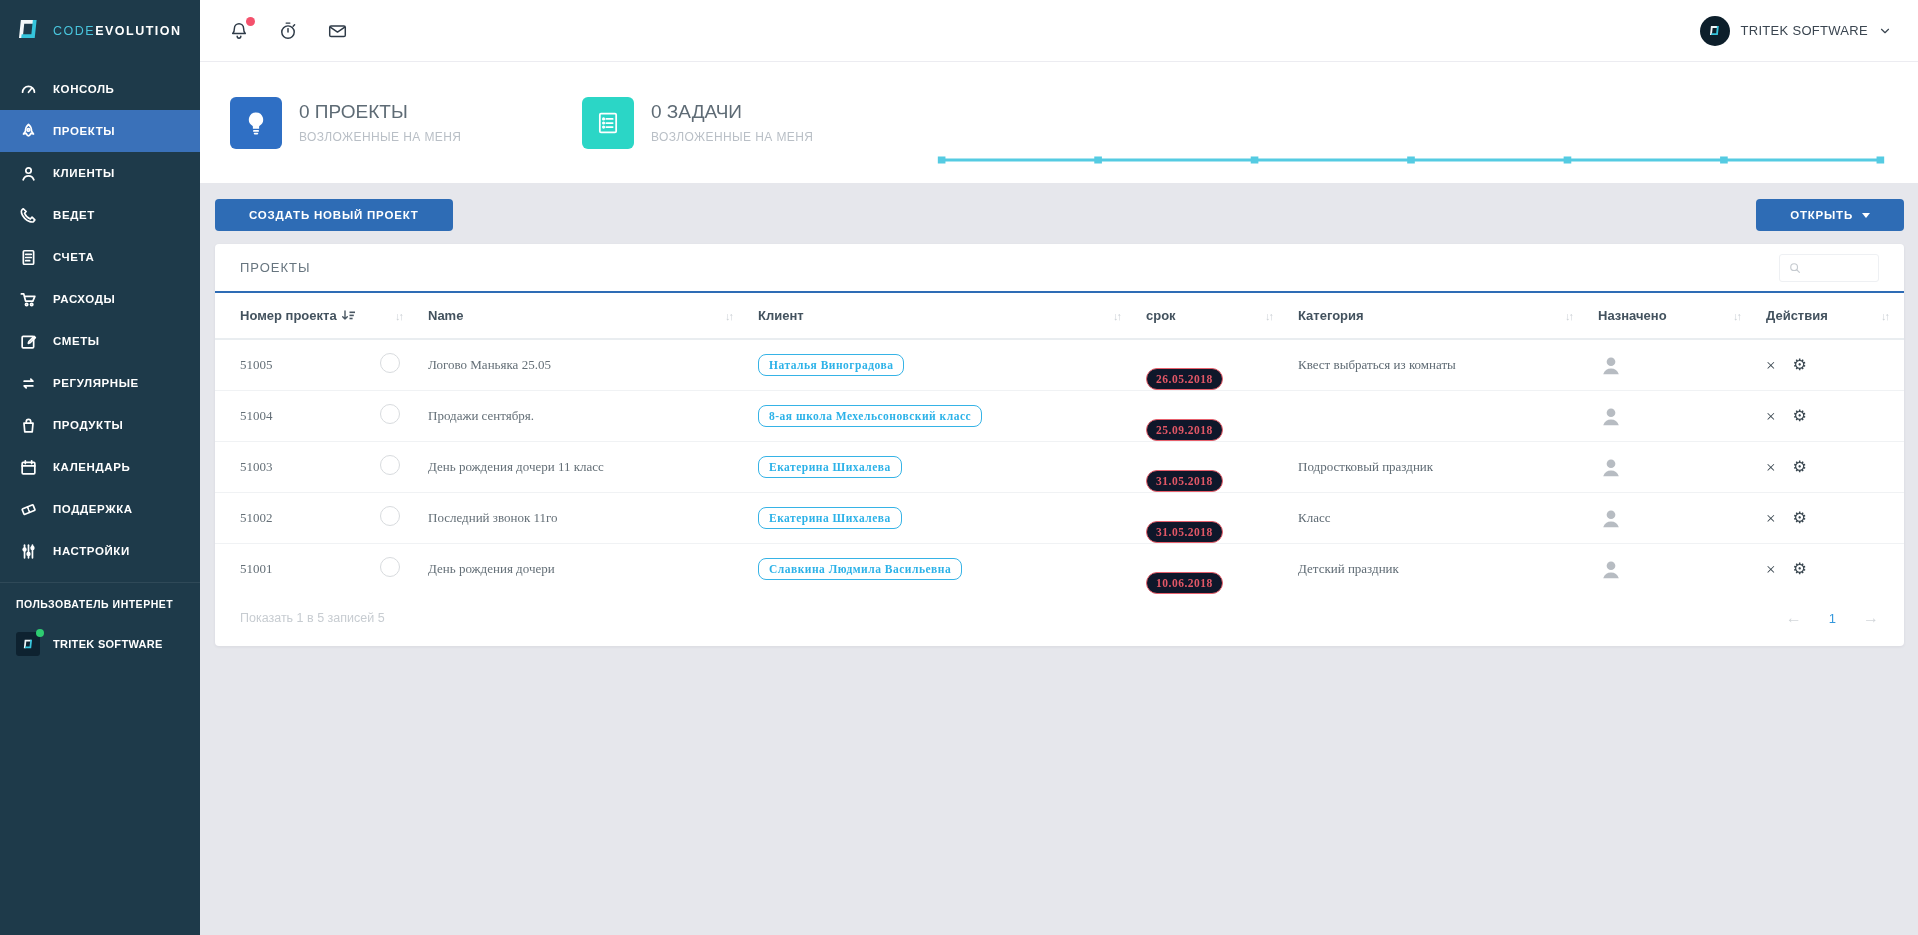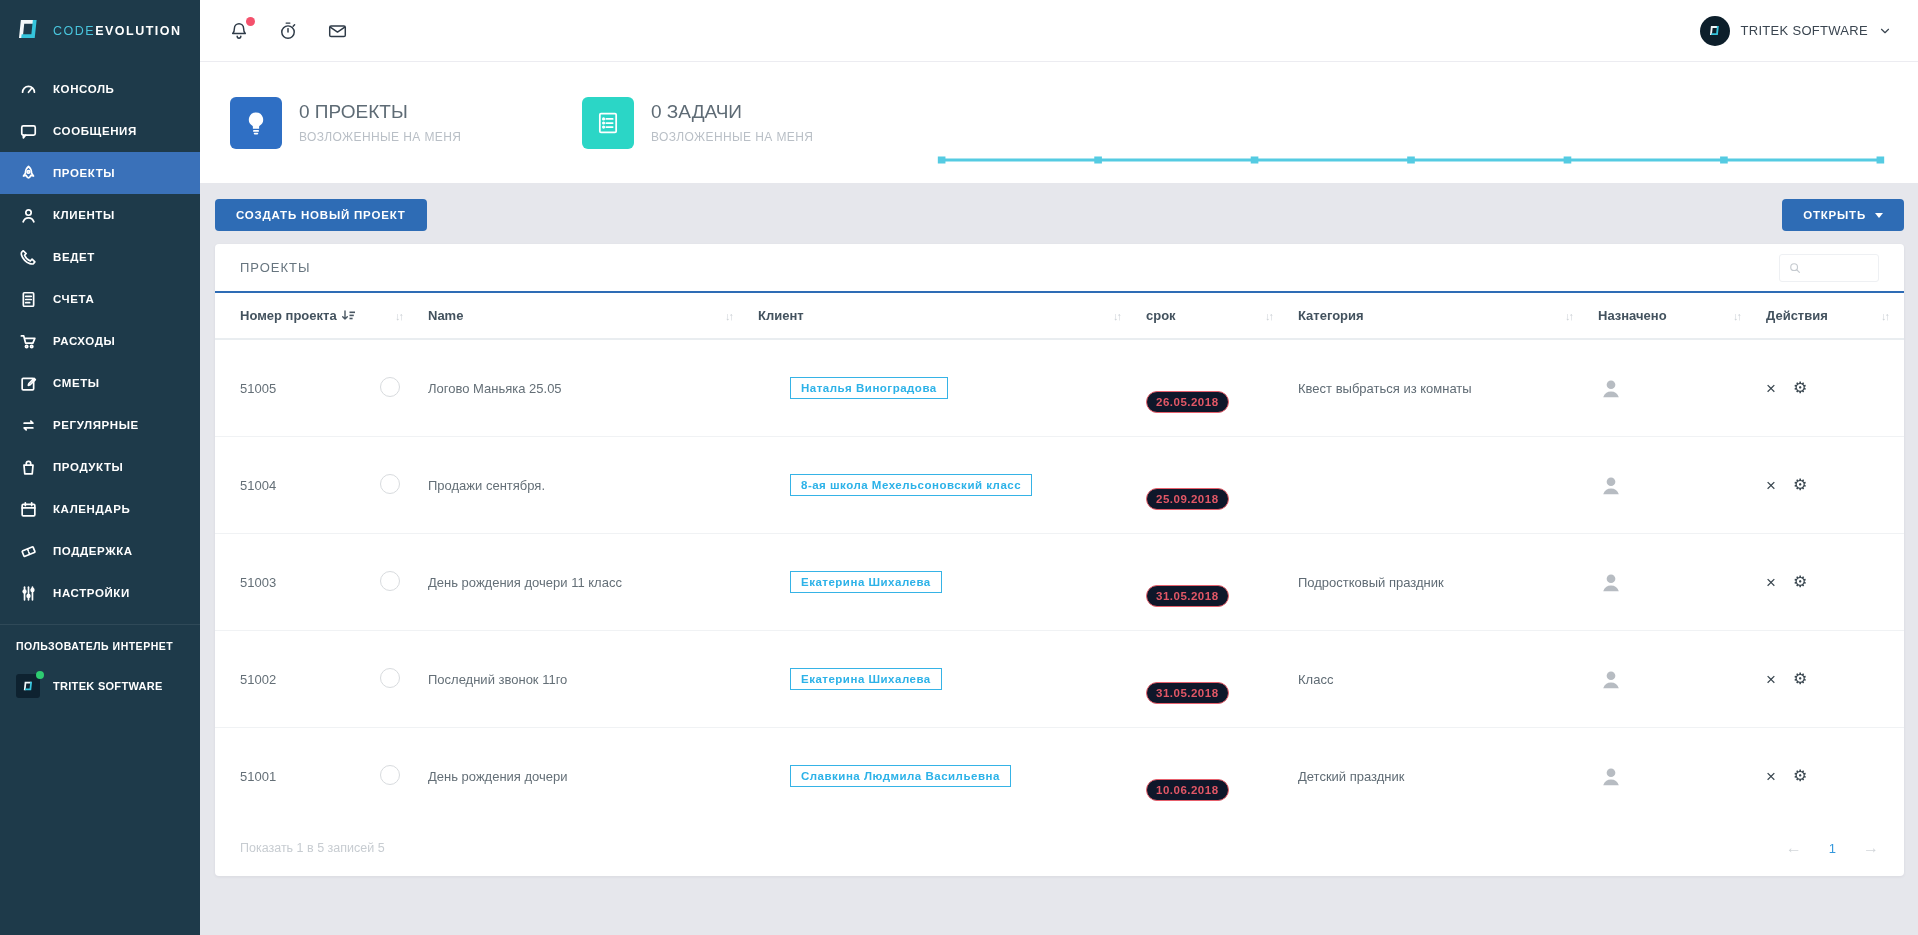--- a/index.html
+++ b/index.html
@@ -44,44 +44,44 @@
   .stat-card { display:flex; align-items:center; gap:17px; width:352px; }
   .stat-icon { width:52px; height:52px; border-radius:6px; display:flex; align-items:center; justify-content:center; flex-shrink:0; }
   .stat-line1 { font-size:19px; color:#5e6b75; }
   .stat-sub { font-size:12px; color:#b9bfc6; letter-spacing:.4px; margin-top:7px; }
   .sparkline { flex:1; margin-top:52px; height:40px; }
   .sparkline svg { width:100%; height:40px; display:block; }
 
   
   .content { padding:16px 14px 0 15px; }
   .actions-row { display:flex; justify-content:space-between; align-items:center; margin:0 0 13px 0; }
-  .btn { background:#2e6cb5; color:#fff; border:none; border-radius:4px; font-family:inherit; font-weight:700; font-size:11.5px; letter-spacing:.8px; padding:10px 21px; cursor:pointer; display:flex; align-items:center; }
+  .btn { background:#2e6cb5; color:#fff; border:none; border-radius:4px; font-family:inherit; font-weight:700; font-size:11.5px; letter-spacing:.8px; padding:10px 34px; cursor:pointer; display:flex; align-items:center; }
   .caret-down { display:inline-block; width:0; height:0; border-left:4px solid transparent; border-right:4px solid transparent; border-top:5px solid #fff; margin-left:9px; }
 
   .panel { background:#fff; border-radius:4px; box-shadow:0 1px 3px rgba(60,70,90,.08); }
   .panel-head { height:47px; display:flex; align-items:center; justify-content:space-between; padding:0 25px 0 25px; }
   .panel-title { font-size:13px; color:#67757f; letter-spacing:1px; }
   .search-box { width:100px; height:28px; border:1px solid #eef0f3; border-radius:3px; display:flex; align-items:center; padding:0 8px; gap:6px; background:#fff; }
   .search-box input { border:none; outline:none; width:100%; font-size:12px; font-family:inherit; color:#5f6b74; }
   .search-icon { color:#c6cbd0; display:flex; }
 
   .panel-body { border-top:2px solid #2e6cb5; }
   table { width:100%; border-collapse:collapse; table-layout:fixed; }
   th { text-align:left; padding:15px 10px; vertical-align:middle; }
   th:first-child, td:first-child { padding-left:25px; }
   .th-inner { display:flex; align-items:center; justify-content:space-between; }
   .th-label { font-size:13px; font-weight:700; color:#43525e; white-space:nowrap;text-align:center; }
   .sort { font-size:11px; color:#ccd1d6; letter-spacing:-2px; padding-right:6px; cursor:pointer; white-space:nowrap; }
   .sort-active { display:flex; align-items:center; color:#4a5763; cursor:pointer; padding-right:4px; }
   thead th { border-bottom:2px solid #e9edf0; }
-  tbody td { border-top:1px solid #f0f2f4; padding:23px 10px; font-size:13px; color:#646f77; vertical-align:middle; }
+  tbody td { border-top:1px solid #f0f2f4; padding:0 10px; font-size:13px; color:#646f77; vertical-align:middle;font-family:Liberation Serif, serif; }
   tbody tr:first-child td { border-top:none; }
 
   .status-circle { display:inline-block; width:20px; height:20px; border:1px solid #d8dbde; border-radius:50%; background:#fff; cursor:pointer; }
-  .chip { display:inline-block; border:1px solid #36b3e6; color:#2cb2e8; background:#fff; border-radius:0; padding:4px 10px; font-size:11.5px; font-weight:700; letter-spacing:.5px; cursor:pointer; white-space:nowrap;margin-left:32px; }
+  .chip { display:inline-block; border:1px solid #36b3e6; color:#2cb2e8; background:#fff; border-radius:8px; padding:4px 10px; font-size:11.5px; font-weight:700; letter-spacing:.5px; cursor:pointer; white-space:nowrap; }
   .chip-red { display:inline-block; border:1px solid #e7606c; color:#e25766; background:#0f172a; border-radius:11px; padding:4px 9px; font-size:11.5px; font-weight:700; letter-spacing:.5px; white-space:nowrap;margin-top:28px; }
   .cat-text { font-size:13px; color:#5f6b74; }
   .assignee { color:#b7bcc2; display:flex; }
   .row-actions { display:flex; align-items:center; gap:17px; }
   .act-x { font-size:17px; color:#3a4750; cursor:pointer; line-height:1; }
   .act-gear { font-size:16px; color:#3a4750; cursor:pointer; line-height:1; }
 
   .table-footer { display:flex; align-items:center; justify-content:space-between; padding:15px 25px 19px 25px; }
   .footer-info { font-size:12.5px; color:#c7ccd1; }
   .pagination { display:flex; align-items:center; gap:27px; }
@@ -111,29 +111,20 @@
 
     <nav class="nav">
       <a class="nav-item">
         <span class="nav-icon">
             <svg class="si" viewBox="0 0 24 24" fill="none" stroke="currentColor" stroke-width="1.7" stroke-linecap="round" stroke-linejoin="round">
               <path d="M4.5 15.5a7.5 7.5 0 0 1 15 0"></path>
               <line x1="12" y1="15.5" x2="16.3" y2="10.2"></line>
             </svg>
           </span>
         <span class="nav-label">КОНСОЛЬ</span>
-      </a>
-      <a class="nav-item">
-        <span class="nav-icon">
-            <svg class="si" viewBox="0 0 24 24" fill="none" stroke="currentColor" stroke-width="1.7" stroke-linecap="round" stroke-linejoin="round">
-              <rect x="3.5" y="5" width="17" height="11.5" rx="2"></rect>
-              <path d="M8.5 16.5 5.5 20v-3.5"></path>
-            </svg>
-          </span>
-        <span class="nav-label">СООБЩЕНИЯ</span>
       </a>
       <a class="nav-item active">
         <span class="nav-icon">
             <svg class="si" viewBox="0 0 24 24" fill="none" stroke="currentColor" stroke-width="1.7" stroke-linecap="round" stroke-linejoin="round">
               <path d="M12 3c2.4 2 3.9 5.4 3.9 8.8l2.4 3.4-3.4-.8c-.9 2.2-1.9 3.1-2.9 3.1s-2-.9-2.9-3.1l-3.4.8 2.4-3.4C8.1 8.4 9.6 5 12 3z"></path>
               <circle cx="12" cy="10" r="1.6"></circle>
             </svg>
           </span>
         <span class="nav-label">ПРОЕКТЫ</span>
       </a>

